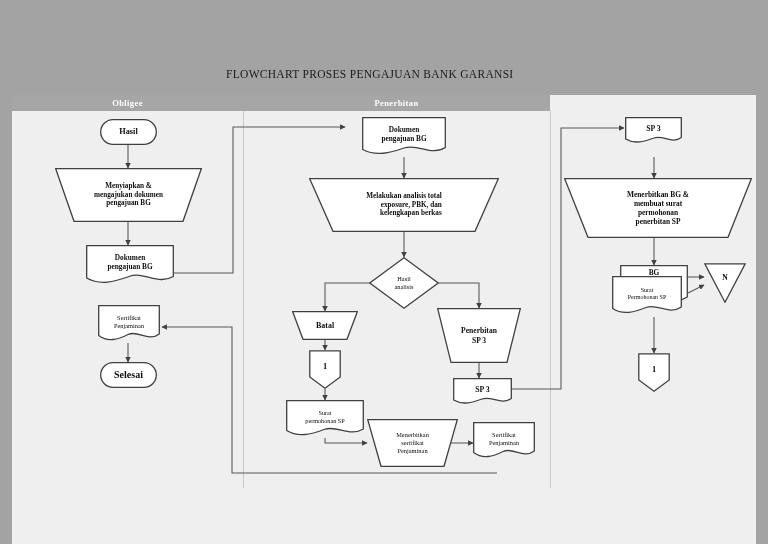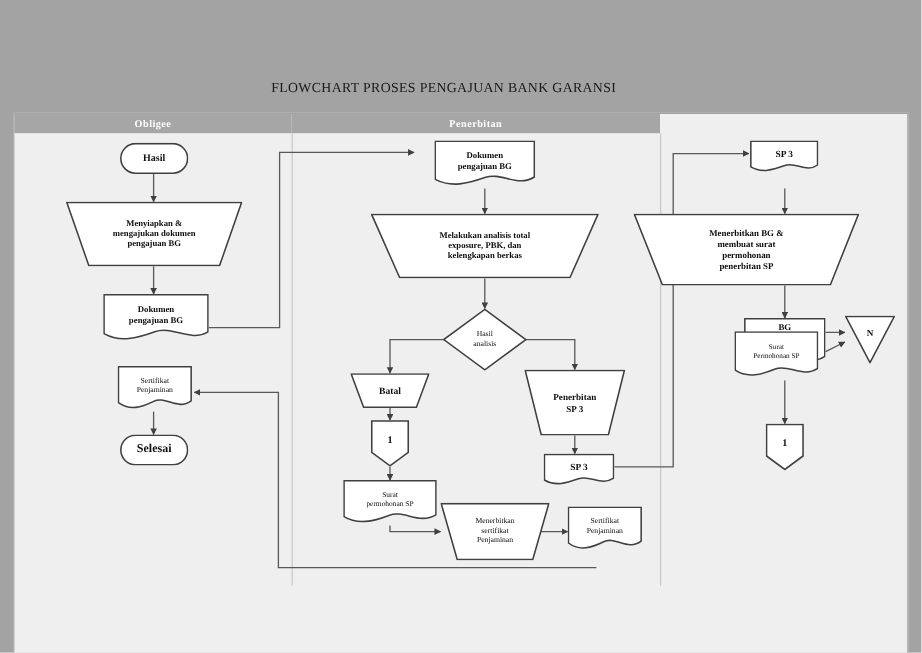--- a/index.html
+++ b/index.html
@@ -132,21 +132,21 @@
         <path d="M0.7,0.7 H83.3 V30.5 C69,39.5 56,26 42,31 C28,36 14,39.5 0.7,32.5 Z" fill="#fff" stroke="#404040" stroke-width="1.3"></path>
       </svg>
       <span class="txt t-lbl bold" style="font-size:7.3px;white-space:pre-line;margin-top:-4px;">Dokumen
 pengajuan BG</span>
     </div>
 
     <div class="node" style="left:297px;top:83px;width:190px;height:54px;">
       <svg class="shape-svg" width="190" height="54">
         <polygon points="0.7,0.7 189.3,0.7 166,53.3 24,53.3" fill="#fff" stroke="#404040" stroke-width="1.3"></polygon>
       </svg>
-      <span class="txt t-lbl bold" style="font-size:7.2px;white-space:pre-line;">Melakukan analisis total
+      <span class="txt t-lbl bold" style="font-size:7.2px;white-space:pre-line;text-align:right;">Melakukan analisis total
 exposure, PBK, dan
 kelengkapan berkas</span>
     </div>
 
     <div class="node" style="left:357px;top:162px;width:70px;height:52px;">
       <svg class="shape-svg" width="70" height="52">
         <polygon points="35,0.8 69.2,26 35,51.2 0.8,26" fill="#fff" stroke="#404040" stroke-width="1.3"></polygon>
       </svg>
       <span class="txt t-lbl" style="font-size:6.4px;white-space:pre-line;">Hasil
 analisis</span>
@@ -206,21 +206,21 @@
 Penjaminan</span>
     </div>
 
     <div class="node" style="left:613px;top:22px;width:57px;height:28px;">
       <svg class="shape-svg" width="57" height="28">
         <path d="M0.7,0.7 H56.3 V20.5 C47,27.5 38,17.5 29,21 C19,24.5 10,27.5 0.7,22 Z" fill="#fff" stroke="#404040" stroke-width="1.3"></path>
       </svg>
       <span class="txt t-lbl bold" style="font-size:7.8px;margin-top:-4px;">SP 3</span>
     </div>
 
-    <div class="node" style="left:516px;top:83px;width:188px;height:60px;justify-content:center;">
+    <div class="node" style="left:552px;top:83px;width:188px;height:60px;justify-content:center;">
       <svg class="shape-svg" width="188" height="60">
         <polygon points="0.7,0.7 187.3,0.7 164,59.3 24,59.3" fill="#fff" stroke="#404040" stroke-width="1.3"></polygon>
       </svg>
       <span class="txt t-lbl bold" style="font-size:7.4px;white-space:pre-line;">Menerbitkan BG &amp;
 membuat surat
 permohonan
 penerbitan SP</span>
     </div>
 
     <div class="node" style="left:608px;top:170px;width:68px;height:42px;">

